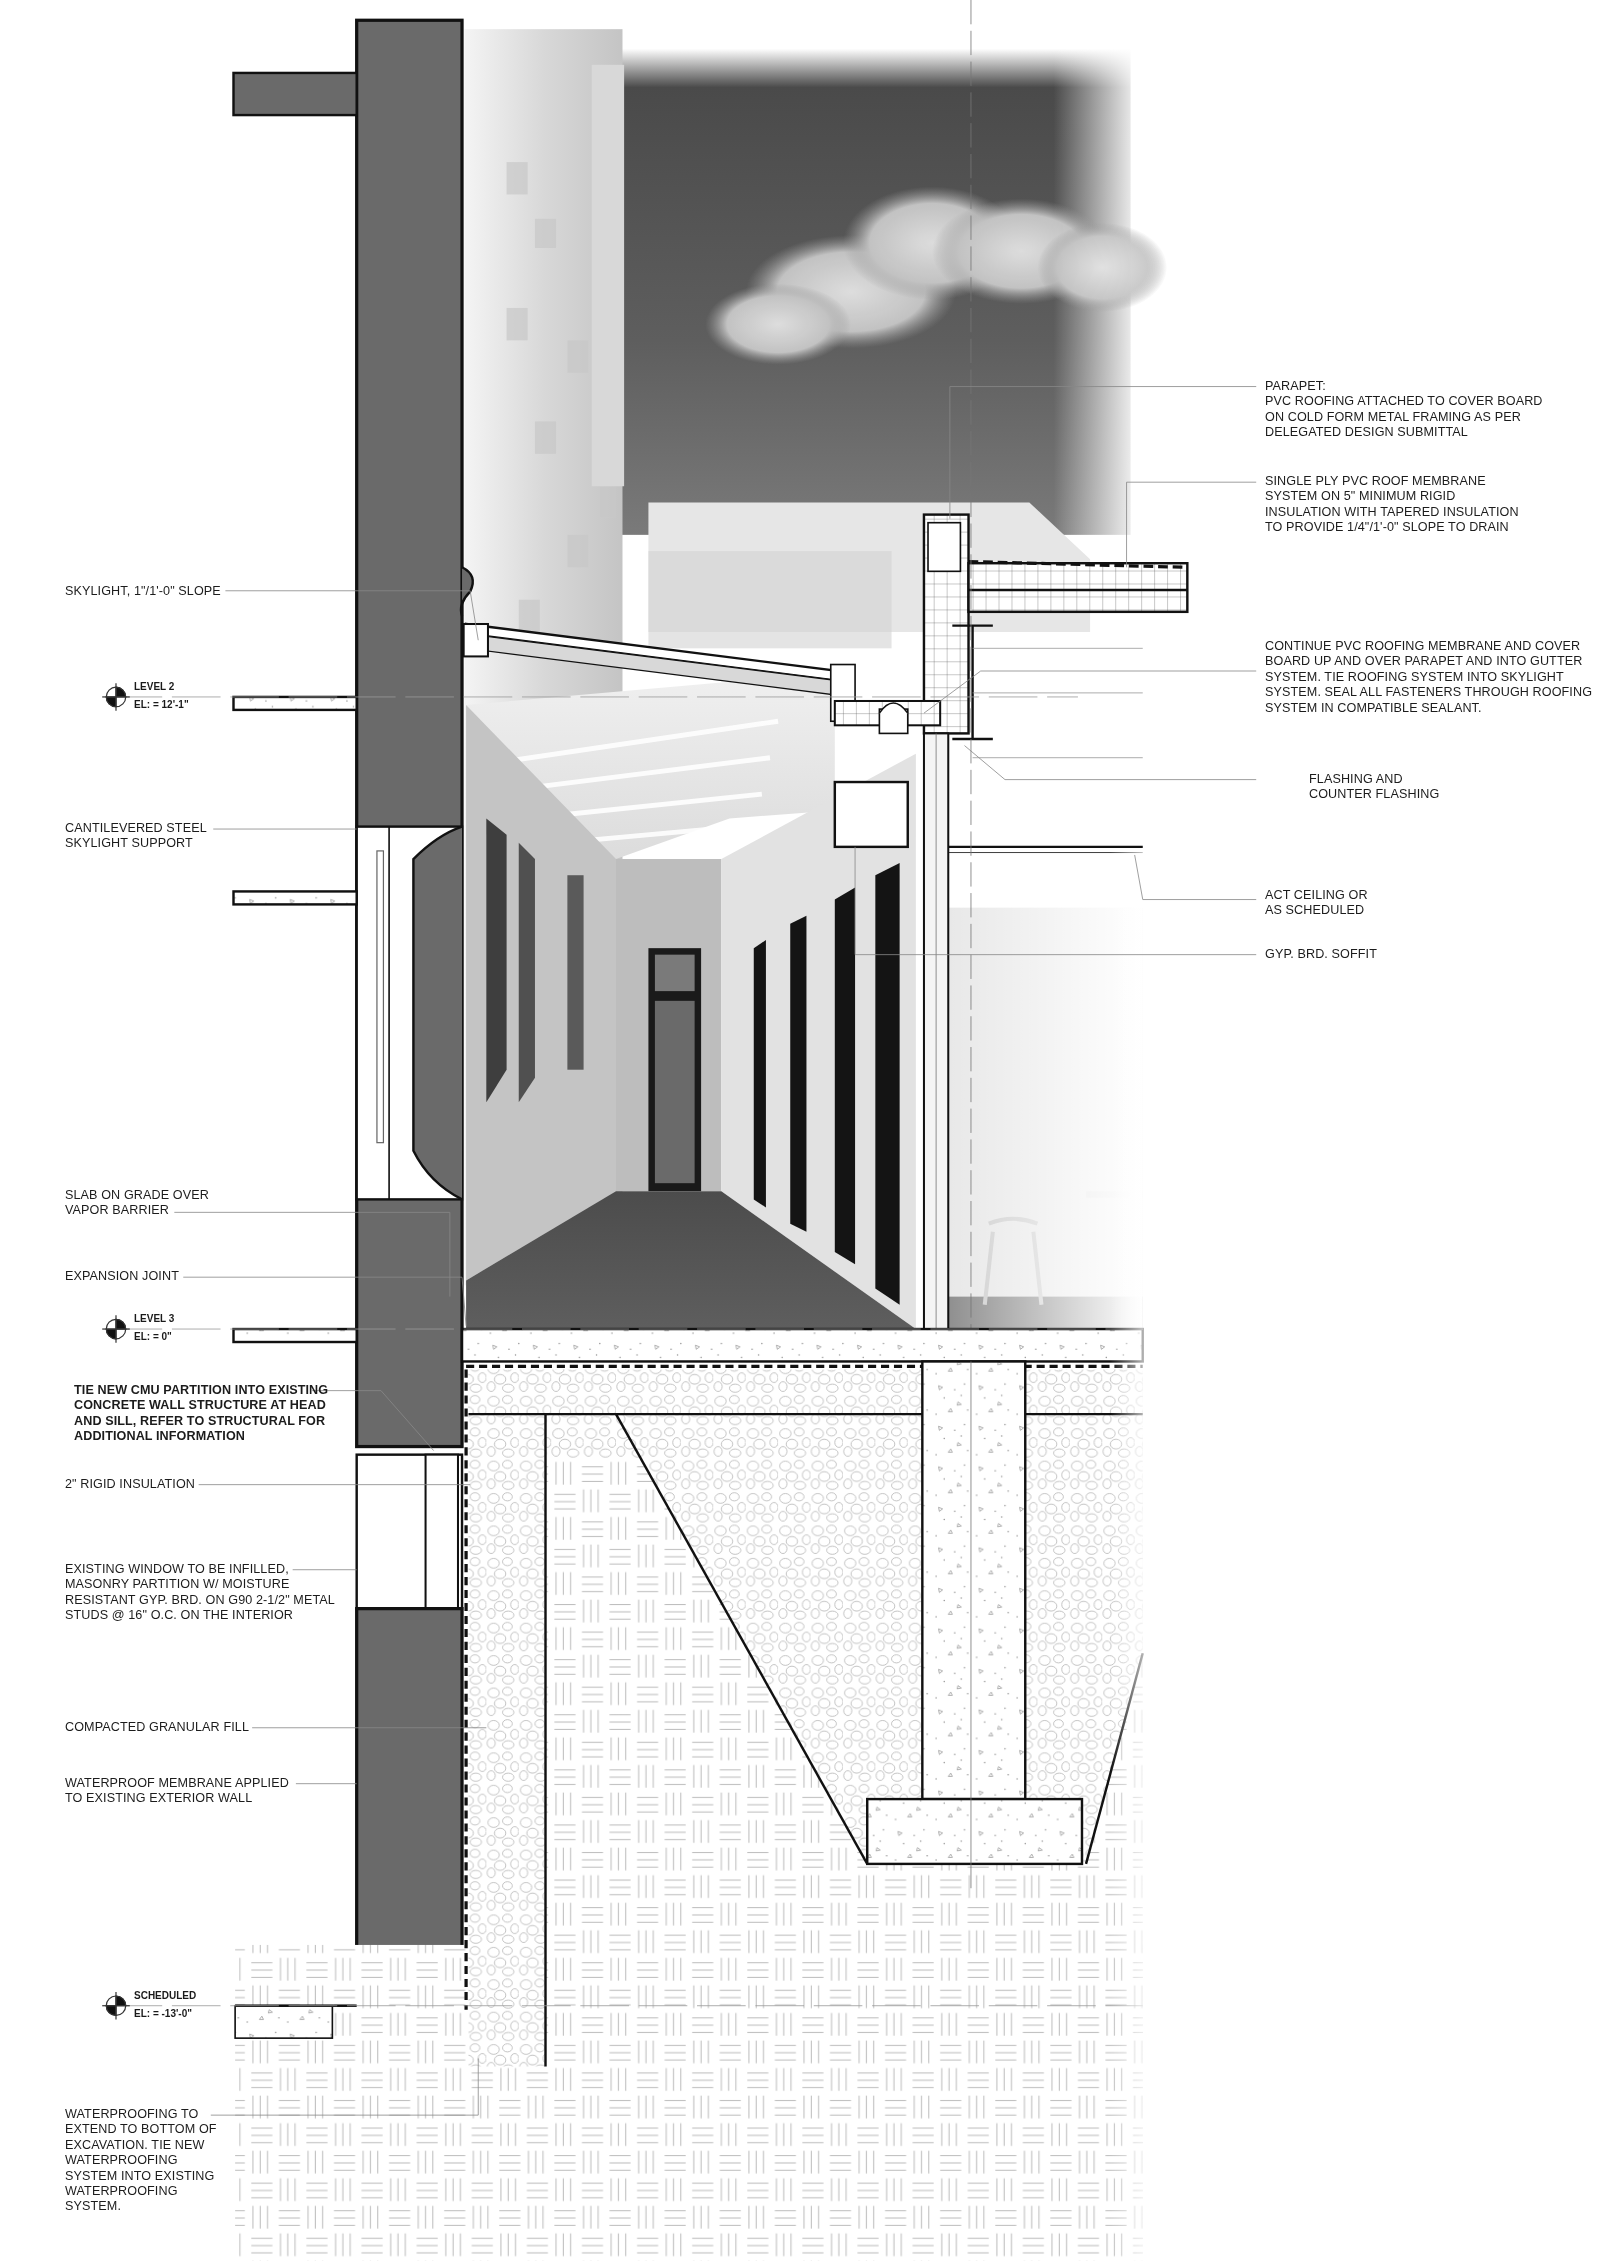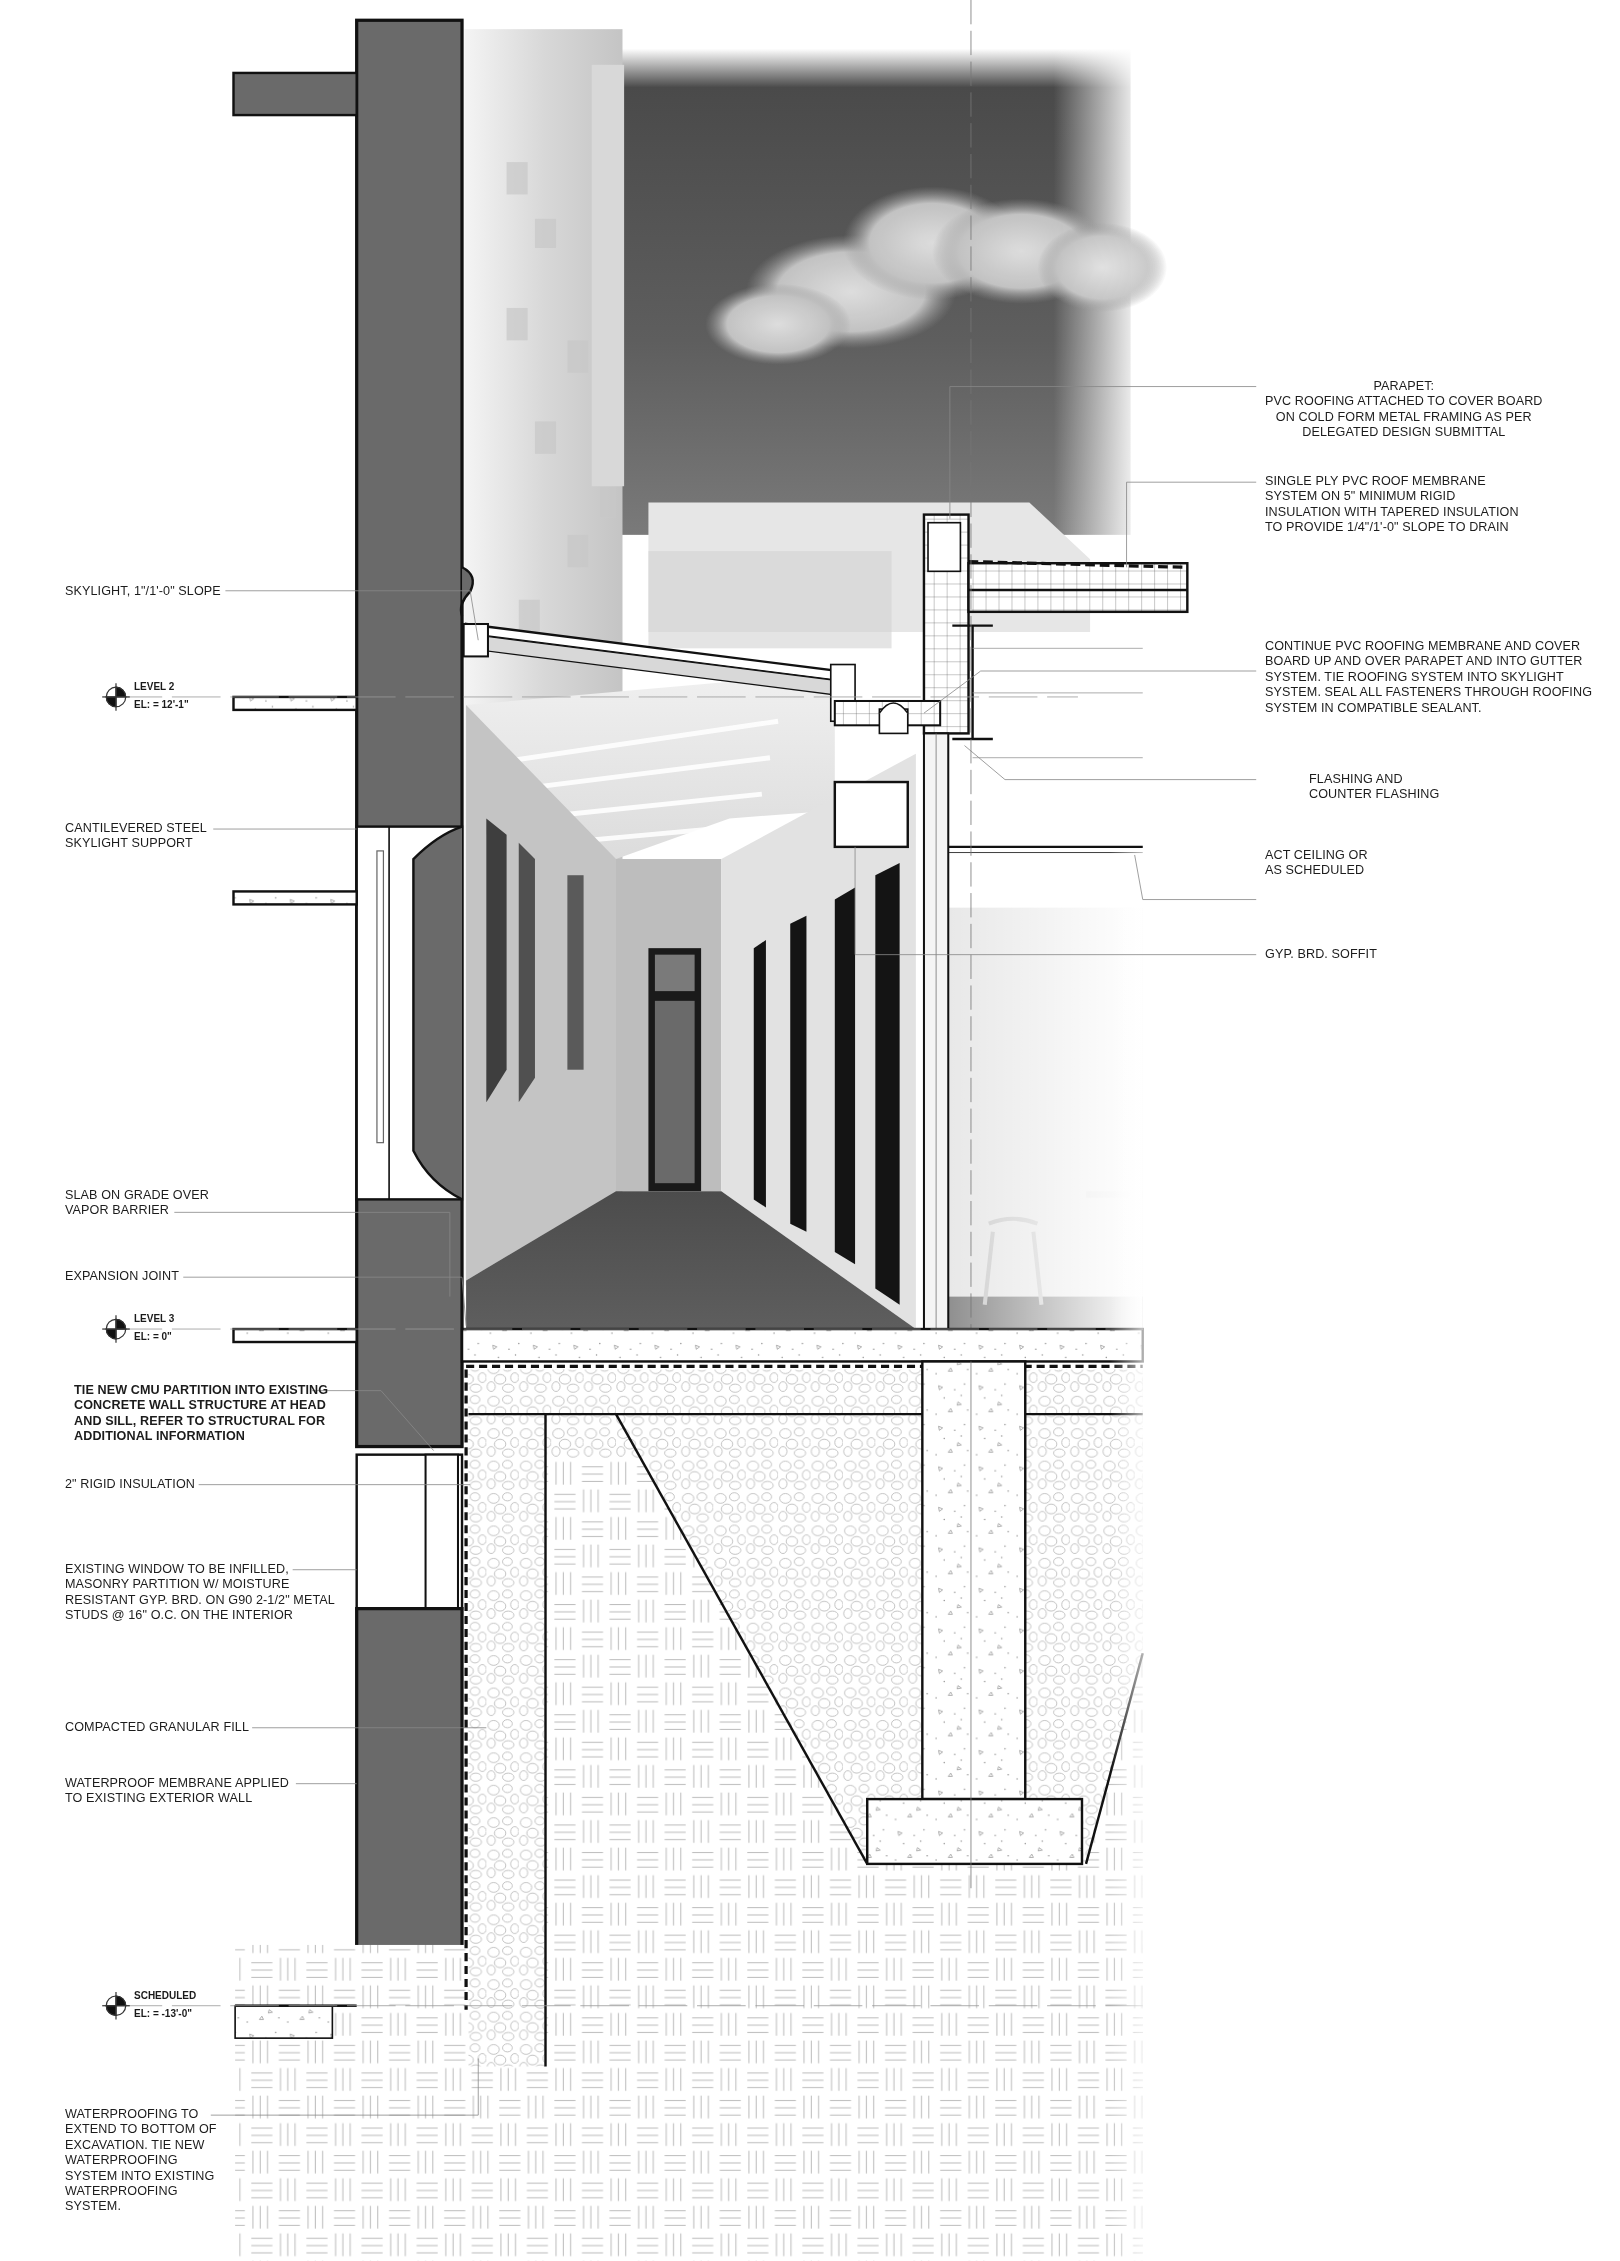--- a/index.html
+++ b/index.html
@@ -337,31 +337,31 @@
 <div class="note" style="left:65px; top:1776px;">WATERPROOF MEMBRANE APPLIED
 TO EXISTING EXTERIOR WALL</div>
 <div class="note" style="left:65px; top:2107px;">WATERPROOFING TO
 EXTEND TO BOTTOM OF
 EXCAVATION. TIE NEW
 WATERPROOFING
 SYSTEM INTO EXISTING
 WATERPROOFING
 SYSTEM.</div>
 
-<div class="note" style="left:1265px; top:379px;text-align:center;">PARAPET:
+<div class="note" style="left:1265px; top:379px;">PARAPET:
 PVC ROOFING ATTACHED TO COVER BOARD
 ON COLD FORM METAL FRAMING AS PER
 DELEGATED DESIGN SUBMITTAL</div>
 <div class="note" style="left:1265px; top:474px;">SINGLE PLY PVC ROOF MEMBRANE
 SYSTEM ON 5" MINIMUM RIGID
 INSULATION WITH TAPERED INSULATION
 TO PROVIDE 1/4"/1'-0" SLOPE TO DRAIN</div>
 <div class="note" style="left:1265px; top:639px;">CONTINUE PVC ROOFING MEMBRANE AND COVER
 BOARD UP AND OVER PARAPET AND INTO GUTTER
 SYSTEM. TIE ROOFING SYSTEM INTO SKYLIGHT
 SYSTEM. SEAL ALL FASTENERS THROUGH ROOFING
 SYSTEM IN COMPATIBLE SEALANT.</div>
 <div class="note" style="left:1265px; top:772px;margin-left:44px;">FLASHING AND
 COUNTER FLASHING</div>
-<div class="note" style="left:1265px; top:848px;">ACT CEILING OR
+<div class="note" style="left:1265px; top:888px;">ACT CEILING OR
 AS SCHEDULED</div>
 <div class="note" style="left:1265px; top:947px;">GYP. BRD. SOFFIT</div>
 
 
 </body></html>

